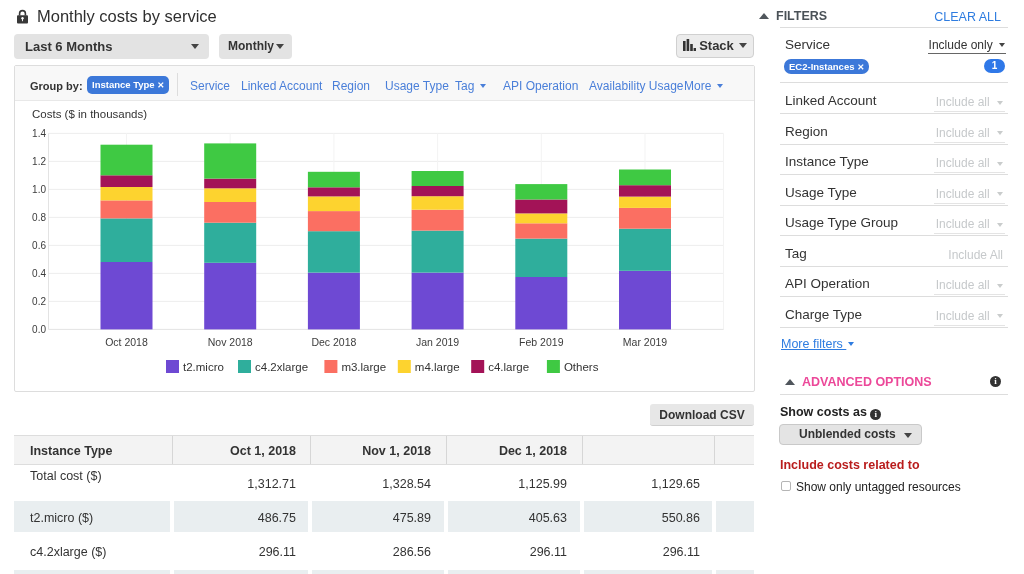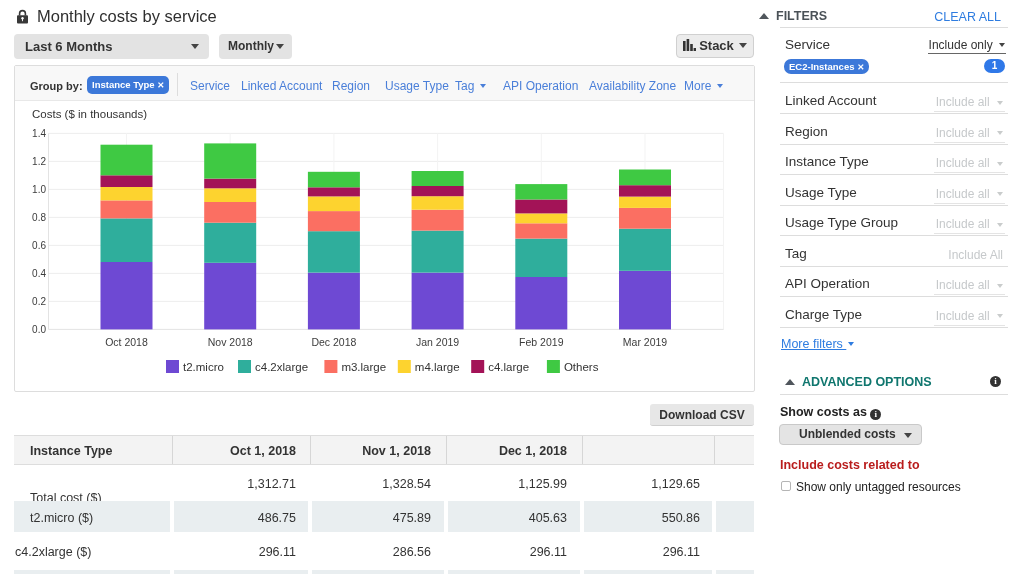--- a/index.html
+++ b/index.html
@@ -55,21 +55,21 @@
 <div class="abs" style="left:30px; top:80px; font-size:11px; font-weight:bold; color:#333;">Group by:</div>
 <div class="abs" style="left:87px; top:75.5px; height:18px; background:#3c78d9; border-radius:5px; color:#fff; font-size:9.5px; font-weight:bold; line-height:18px; padding:0 5px; white-space:nowrap;">Instance Type <span style="font-size:8.5px;">✕</span></div>
 <div class="abs" style="left:177px; top:73px; width:1px; height:23px; background:#ddd;"></div>
 <div class="abs" style="top:79px; left:0; width:760px; font-size:12px; white-space:nowrap;">
   <span class="link abs" style="left:190px;">Service</span>
   <span class="link abs" style="left:241px;">Linked Account</span>
   <span class="link abs" style="left:332px;">Region</span>
   <span class="link abs" style="left:385px;">Usage Type</span>
   <span class="link abs" style="left:455px;">Tag <span class="caret-sm" style="border-top-color:#4a7fd9; margin-left:2px; margin-top:-2px;"></span></span>
   <span class="link abs" style="left:503px;">API Operation</span>
-  <span class="link abs" style="left:589px;">Availability Zone</span>
+  <span class="link abs" style="left:589px;">Availability Usage</span>
   <span class="link abs" style="left:684px;">More <span class="caret-sm" style="border-top-color:#4a7fd9; margin-left:2px; margin-top:-2px;"></span></span>
 </div>
 
 <svg class="abs" style="left:14px; top:100px;" width="740" height="292" viewBox="14 100 740 292" font-family="Liberation Sans, sans-serif">
   <text x="32" y="118" font-size="11.5" fill="#333">Costs ($ in thousands)</text>
 
   <g stroke="#ededed">
     <line x1="48.5" y1="133.4" x2="723.5" y2="133.4"></line>
     <line x1="48.5" y1="161.4" x2="723.5" y2="161.4"></line>
     <line x1="48.5" y1="189.4" x2="723.5" y2="189.4"></line>
@@ -182,21 +182,21 @@
     <div class="abs" style="left:431.5px; top:0; width:1px; height:100%; background:#d6d6d6;"></div>
     <div class="abs" style="left:567.5px; top:0; width:1px; height:100%; background:#d6d6d6;"></div>
     <div class="abs" style="left:700px;   top:0; width:1px; height:100%; background:#d6d6d6;"></div>
     <div class="tcell th" style="left:16px; top:8px;">Instance Type</div>
     <div class="tcell th tnum" style="left:158px; top:8px; width:124px;">Oct 1, 2018</div>
     <div class="tcell th tnum" style="left:296px; top:8px; width:121px;">Nov 1, 2018</div>
     <div class="tcell th tnum" style="left:432px; top:8px; width:121px;">Dec 1, 2018</div>
   </div>
 
   <div class="abs" style="left:0; top:30px; width:740px; height:34px;">
-    <div class="tcell" style="left:16px; top:26px;">Total cost ($)</div>
+    <div class="tcell" style="left:16px; top:4px;">Total cost ($)</div>
     <div class="tcell tnum" style="left:158px; top:11.5px; width:124px;">1,312.71</div>
     <div class="tcell tnum" style="left:296px; top:11.5px; width:121px;">1,328.54</div>
     <div class="tcell tnum" style="left:432px; top:11.5px; width:121px;">1,125.99</div>
     <div class="tcell tnum" style="left:568px; top:11.5px; width:118px;">1,129.65</div>
   </div>
 
   <div class="abs" style="left:0; top:64px; width:740px; height:34px;">
     <div class="abs stripe" style="left:0; top:1.5px; width:155.5px; height:31px;"></div>
     <div class="abs stripe" style="left:159.5px; top:1.5px; width:134.5px; height:31px;"></div>
     <div class="abs stripe" style="left:298px; top:1.5px; width:131.5px; height:31px;"></div>
@@ -204,21 +204,21 @@
     <div class="abs stripe" style="left:569.5px; top:1.5px; width:128.5px; height:31px;"></div>
     <div class="abs stripe" style="left:702px; top:1.5px; width:38px; height:31px;"></div>
     <div class="tcell" style="left:16px; top:11.5px;">t2.micro ($)</div>
     <div class="tcell tnum" style="left:158px; top:11.5px; width:124px;">486.75</div>
     <div class="tcell tnum" style="left:296px; top:11.5px; width:121px;">475.89</div>
     <div class="tcell tnum" style="left:432px; top:11.5px; width:121px;">405.63</div>
     <div class="tcell tnum" style="left:568px; top:11.5px; width:118px;">550.86</div>
   </div>
 
   <div class="abs" style="left:0; top:98px; width:740px; height:34px;">
-    <div class="tcell" style="left:1px; top:11.5px;">c4.2xlarge ($)</div>
+    <div class="tcell" style="left:16px; top:11.5px;">c4.2xlarge ($)</div>
     <div class="tcell tnum" style="left:158px; top:11.5px; width:124px;">296.11</div>
     <div class="tcell tnum" style="left:296px; top:11.5px; width:121px;">286.56</div>
     <div class="tcell tnum" style="left:432px; top:11.5px; width:121px;">296.11</div>
     <div class="tcell tnum" style="left:568px; top:11.5px; width:118px;">296.11</div>
   </div>
 
   <div class="abs" style="left:0; top:132px; width:740px; height:7px;">
     <div class="abs stripe" style="left:0; top:2.5px; width:155.5px; height:10px;"></div>
     <div class="abs stripe" style="left:159.5px; top:2.5px; width:134.5px; height:10px;"></div>
     <div class="abs stripe" style="left:298px; top:2.5px; width:131.5px; height:10px;"></div>
@@ -280,21 +280,21 @@
     </div>
   <div class="sep" style="top:296px;"></div>
   <div class="frow" style="top:306.5px;">
       <div class="flabel">Charge Type</div>
       <div class="fdis">Include all <span class="caret-dis"></span></div>
     </div>
   <div class="sep" style="top:326.5px;"></div>
 
   <div class="abs" style="left:781px; top:337px; font-size:12.5px; color:#2e7ce0;text-decoration:underline;">More filters <span class="caret-sm" style="border-top-color:#2e7ce0; margin-left:2px; margin-top:-2px;"></span></div>
 
-  <div class="abs" style="left:785px; top:375px; font-size:12.5px; font-weight:bold; color:#0f766e;">
+  <div class="abs" style="left:785px; top:375px; font-size:12.5px; font-weight:bold; color:#ec4899;">
     <span style="display:inline-block; width:0; height:0; border-left:5.5px solid transparent; border-right:5.5px solid transparent; border-bottom:6.5px solid #50565c; vertical-align:1px; margin-right:7px;"></span>ADVANCED OPTIONS
   </div>
   <div class="abs" style="left:990px; top:376px; width:11px; height:11px; background:#333; border-radius:50%; color:#fff; font-size:9px; font-weight:bold; text-align:center; line-height:11px; font-family:'Liberation Serif',serif;">i</div>
   <div class="sep" style="top:393.5px;"></div>
 
   <div class="abs" style="left:780px; top:405px; font-size:12.5px; font-weight:bold; color:#222;">Show costs as
     <span style="display:inline-block; width:11px; height:11px; background:#333; border-radius:50%; color:#fff; font-size:9px; text-align:center; line-height:11px; font-family:'Liberation Serif',serif; vertical-align:-1px;">i</span>
   </div>
   <div class="btn" style="left:779px; top:424px; width:143px; height:21px; line-height:19px; background:#e4e4e4; border-color:#c9c9c9; font-size:12px; padding-left:19px;">Unblended costs
     <span class="caret" style="position:absolute; right:9px; top:8px;"></span>

